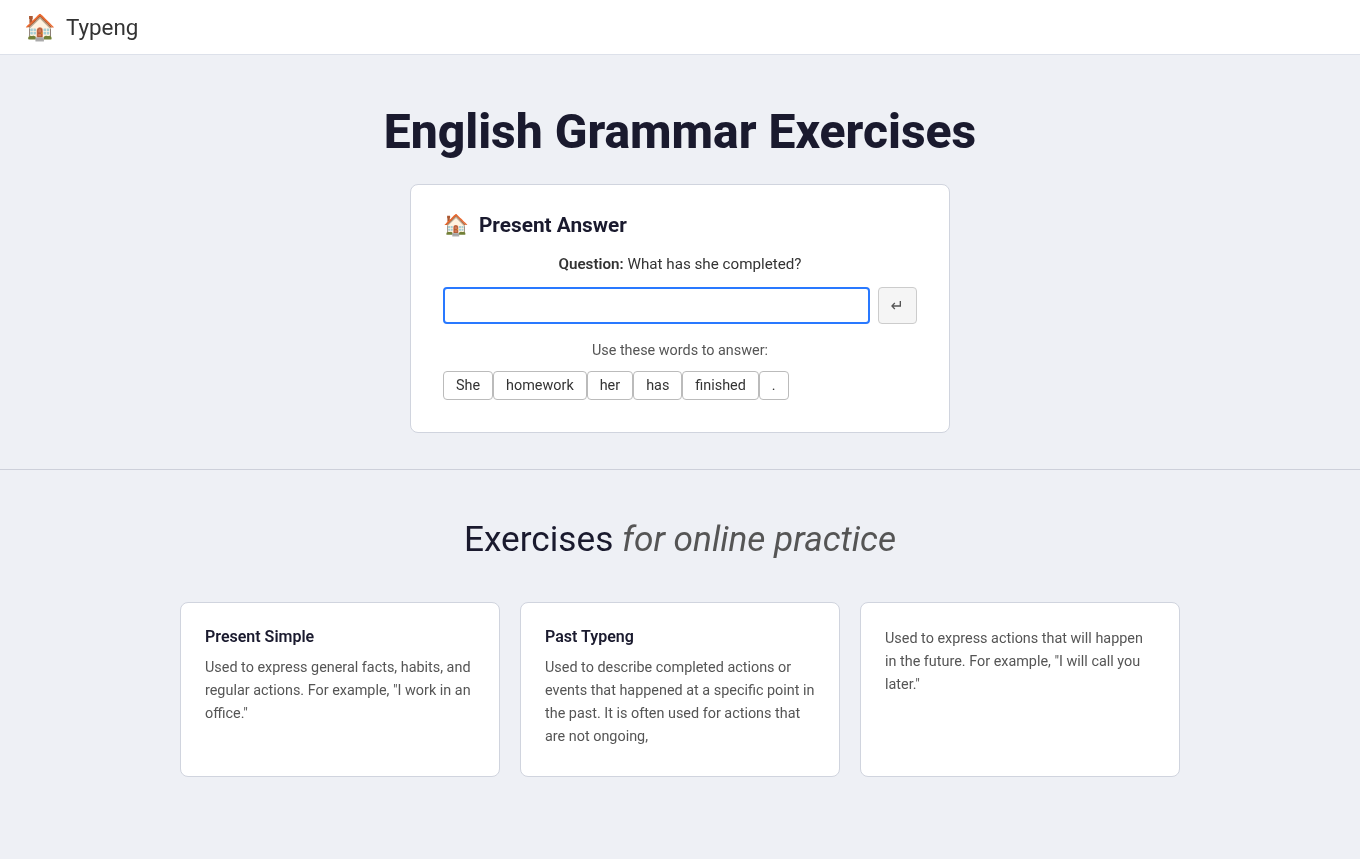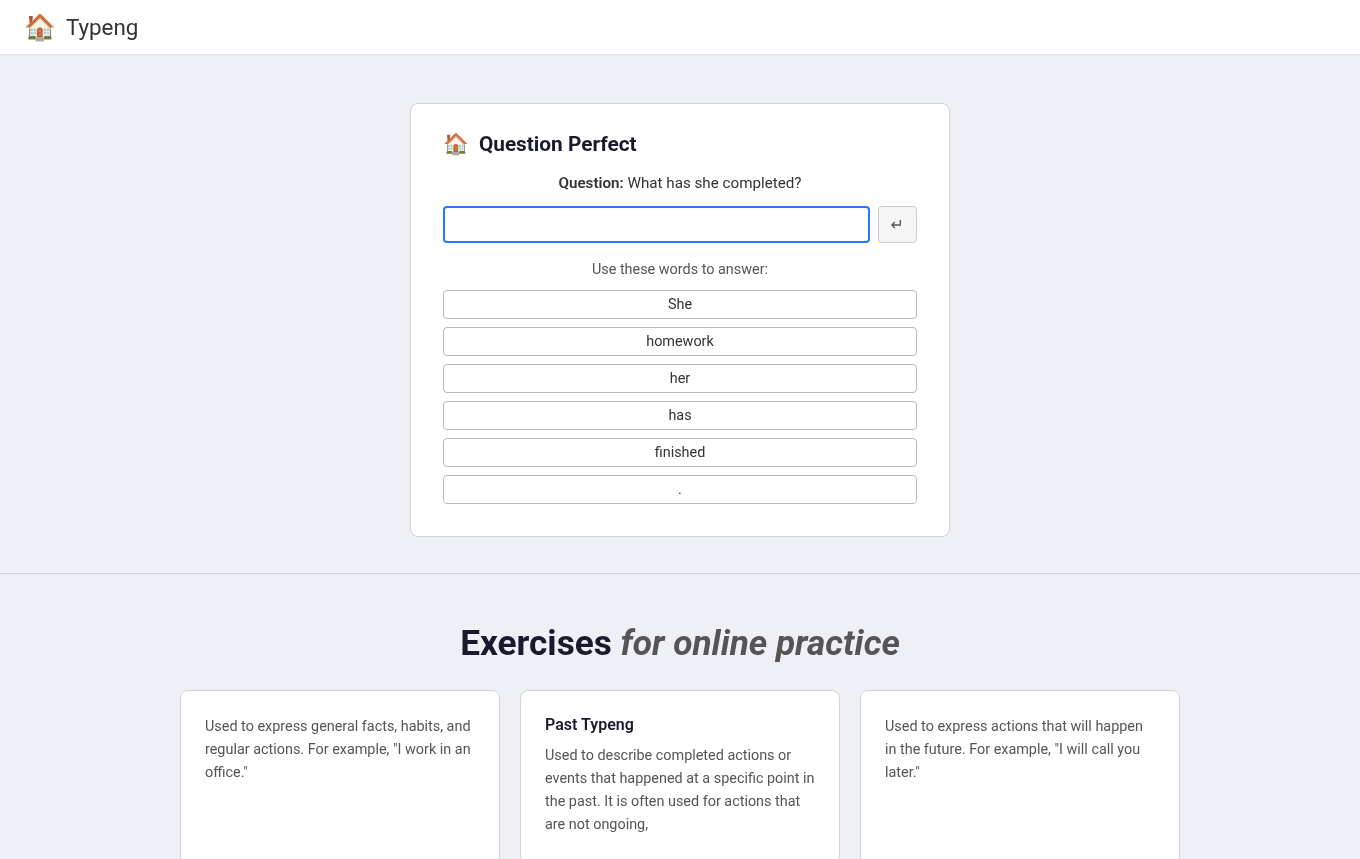--- a/index.html
+++ b/index.html
@@ -111,22 +111,20 @@
       color: #555;
     }
     .words-label {
       font-size: 0.9rem;
       color: #555;
       margin-bottom: 12px;
     }
     .word-chips {
       display: flex;
       flex-wrap: wrap;
-      gap: 8px;
-      flex-direction: column;
     }
     .word-chip {
       border: 1px solid #bbb;
       border-radius: 4px;
       padding: 5px 12px;
       font-size: 0.9rem;
       background: #fff;
       cursor: pointer;
       color: #333;
     }
@@ -138,23 +136,23 @@
       margin: 0;
     }
 
     
     .exercises-section {
       text-align: center;
       padding: 48px 20px 24px;
     }
     .exercises-section h2 {
       font-size: 2.2rem;
-      font-weight: 700;
-      color: #1a1a2e;
-      margin-bottom: 2px;
+      font-weight: 400;
+      color: #1a1a2e;
+      margin-bottom: 18px;
     }
     .exercises-section h2 span.highlight {
       font-style: italic;
       color: #555;
     }
     .exercises-section .subtitle {
       font-size: 1rem;
       color: #555;
       margin-bottom: 36px;
     }
@@ -192,25 +190,26 @@
 <body>
 
 <nav class="navbar">
   <a class="navbar-brand" href="#">
     <span class="house-icon">🏠</span>
     <span class="brand-text">Typeng</span>
   </a>
 </nav>
 
 <section class="hero">
+  <h1>English Grammar Exercises</h1>
 
   <div class="exercise-card">
     <div class="exercise-card-title">
       <span class="house-icon">🏠</span>
-      <span>Question Perfect</span>
+      <span>Present Answer</span>
     </div>
 
     <div class="question-label">
       <strong>Question:</strong>
       <span>What has she completed?</span>
     </div>
 
 
     <div class="answer-row">
       <input class="answer-input" type="text" placeholder="" style="">
@@ -234,20 +233,21 @@
 
 <section class="exercises-section">
   <h2>
     <span>Exercises</span>
     <span class="highlight"> <span>for online practice</span></span>
   </h2>
 </section>
 
 <div class="tense-cards">
 <div class="tense-card">
+      <h3>Present Simple</h3>
       <p>Used to express general facts, habits, and regular actions. For example, "I work in an office."</p>
     </div>
     <div class="tense-card">
       <h3>Past Typeng</h3>
       <p>Used to describe completed actions or events that happened at a specific point in the past. It is often used for actions that are not ongoing,</p>
     </div>
     <div class="tense-card">
       <p>Used to express actions that will happen in the future. For example, "I will call you later."</p>
     </div>
   </div>

